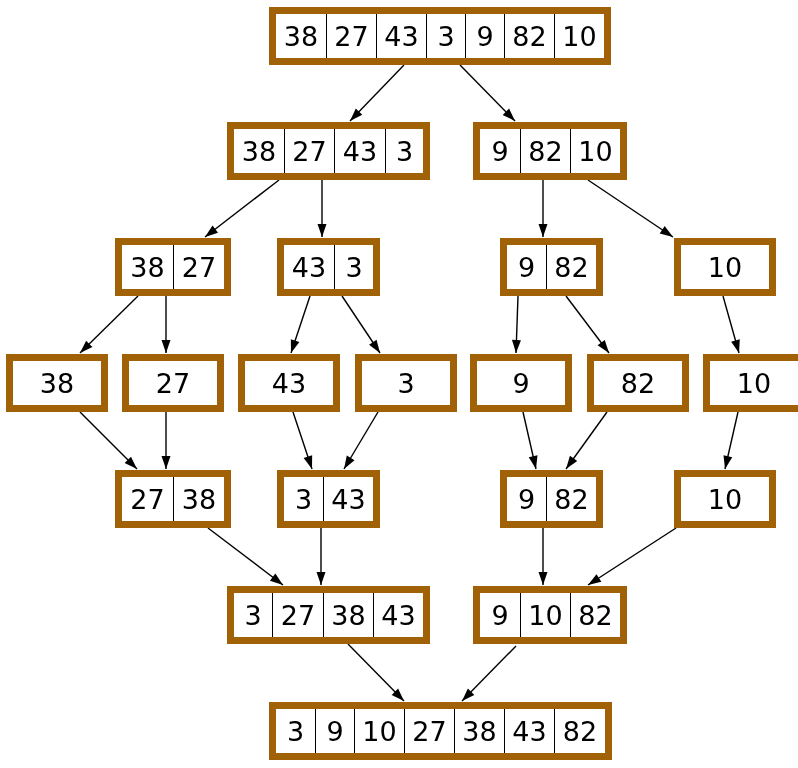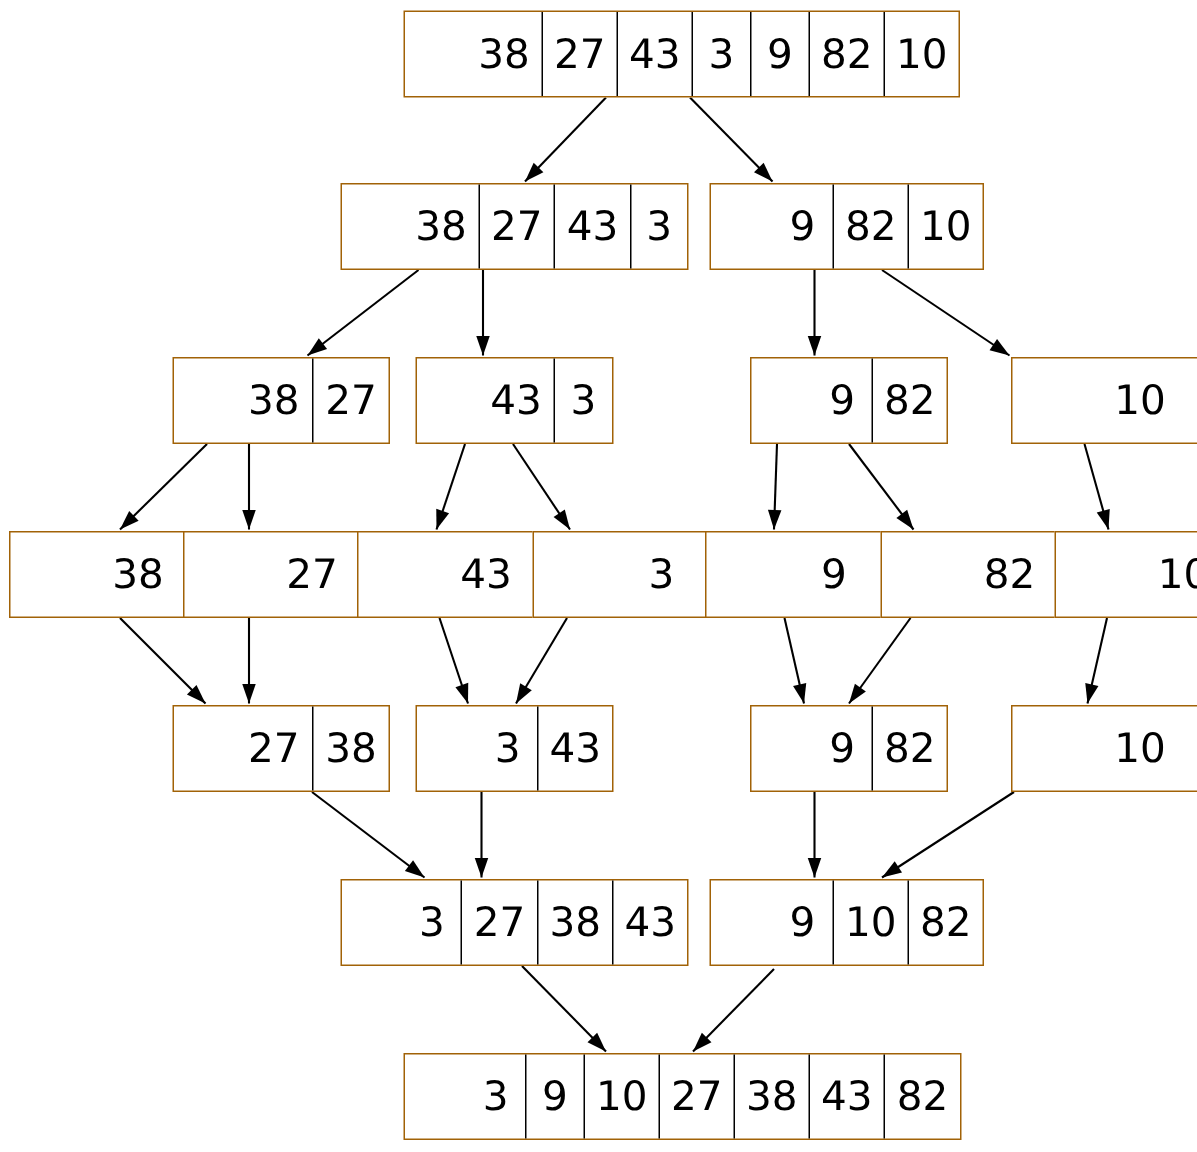--- a/index.html
+++ b/index.html
@@ -25,23 +25,22 @@
   .edge-line {
     stroke: #000000;
     stroke-width: 1.4;
     fill: none;
   }
   .node {
     position: absolute;
     display: flex;
     align-items: stretch;
     box-sizing: border-box;
-    border: 1px solid #a16207;
+    border: 7px solid #a16207;
     background: #ffffff;
-    padding-left: 41px;
   }
   .cell {
     box-sizing: border-box;
     display: flex;
     align-items: center;
     justify-content: center;
     font-size: 27px;
     line-height: 1;
     color: #000000;
     white-space: nowrap;

